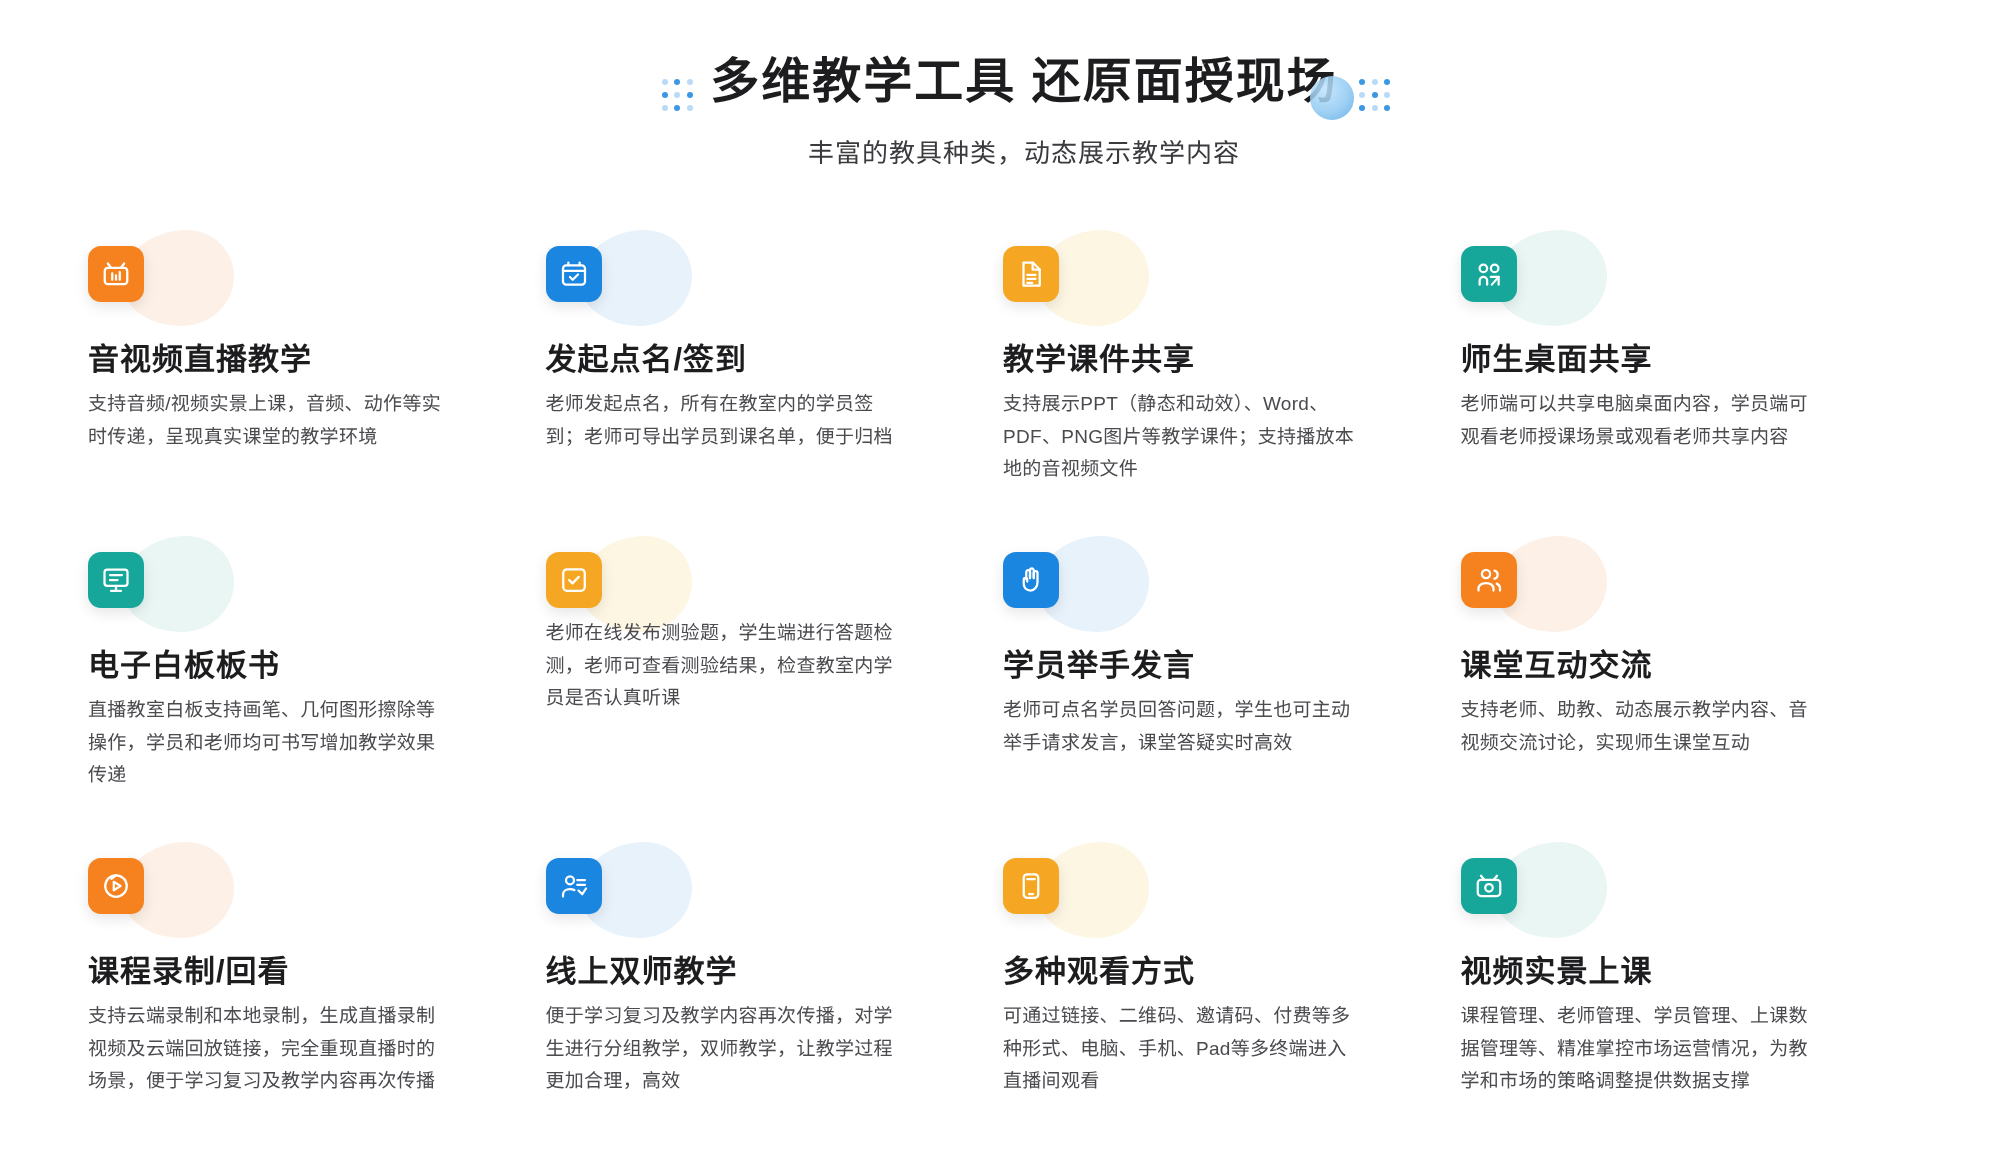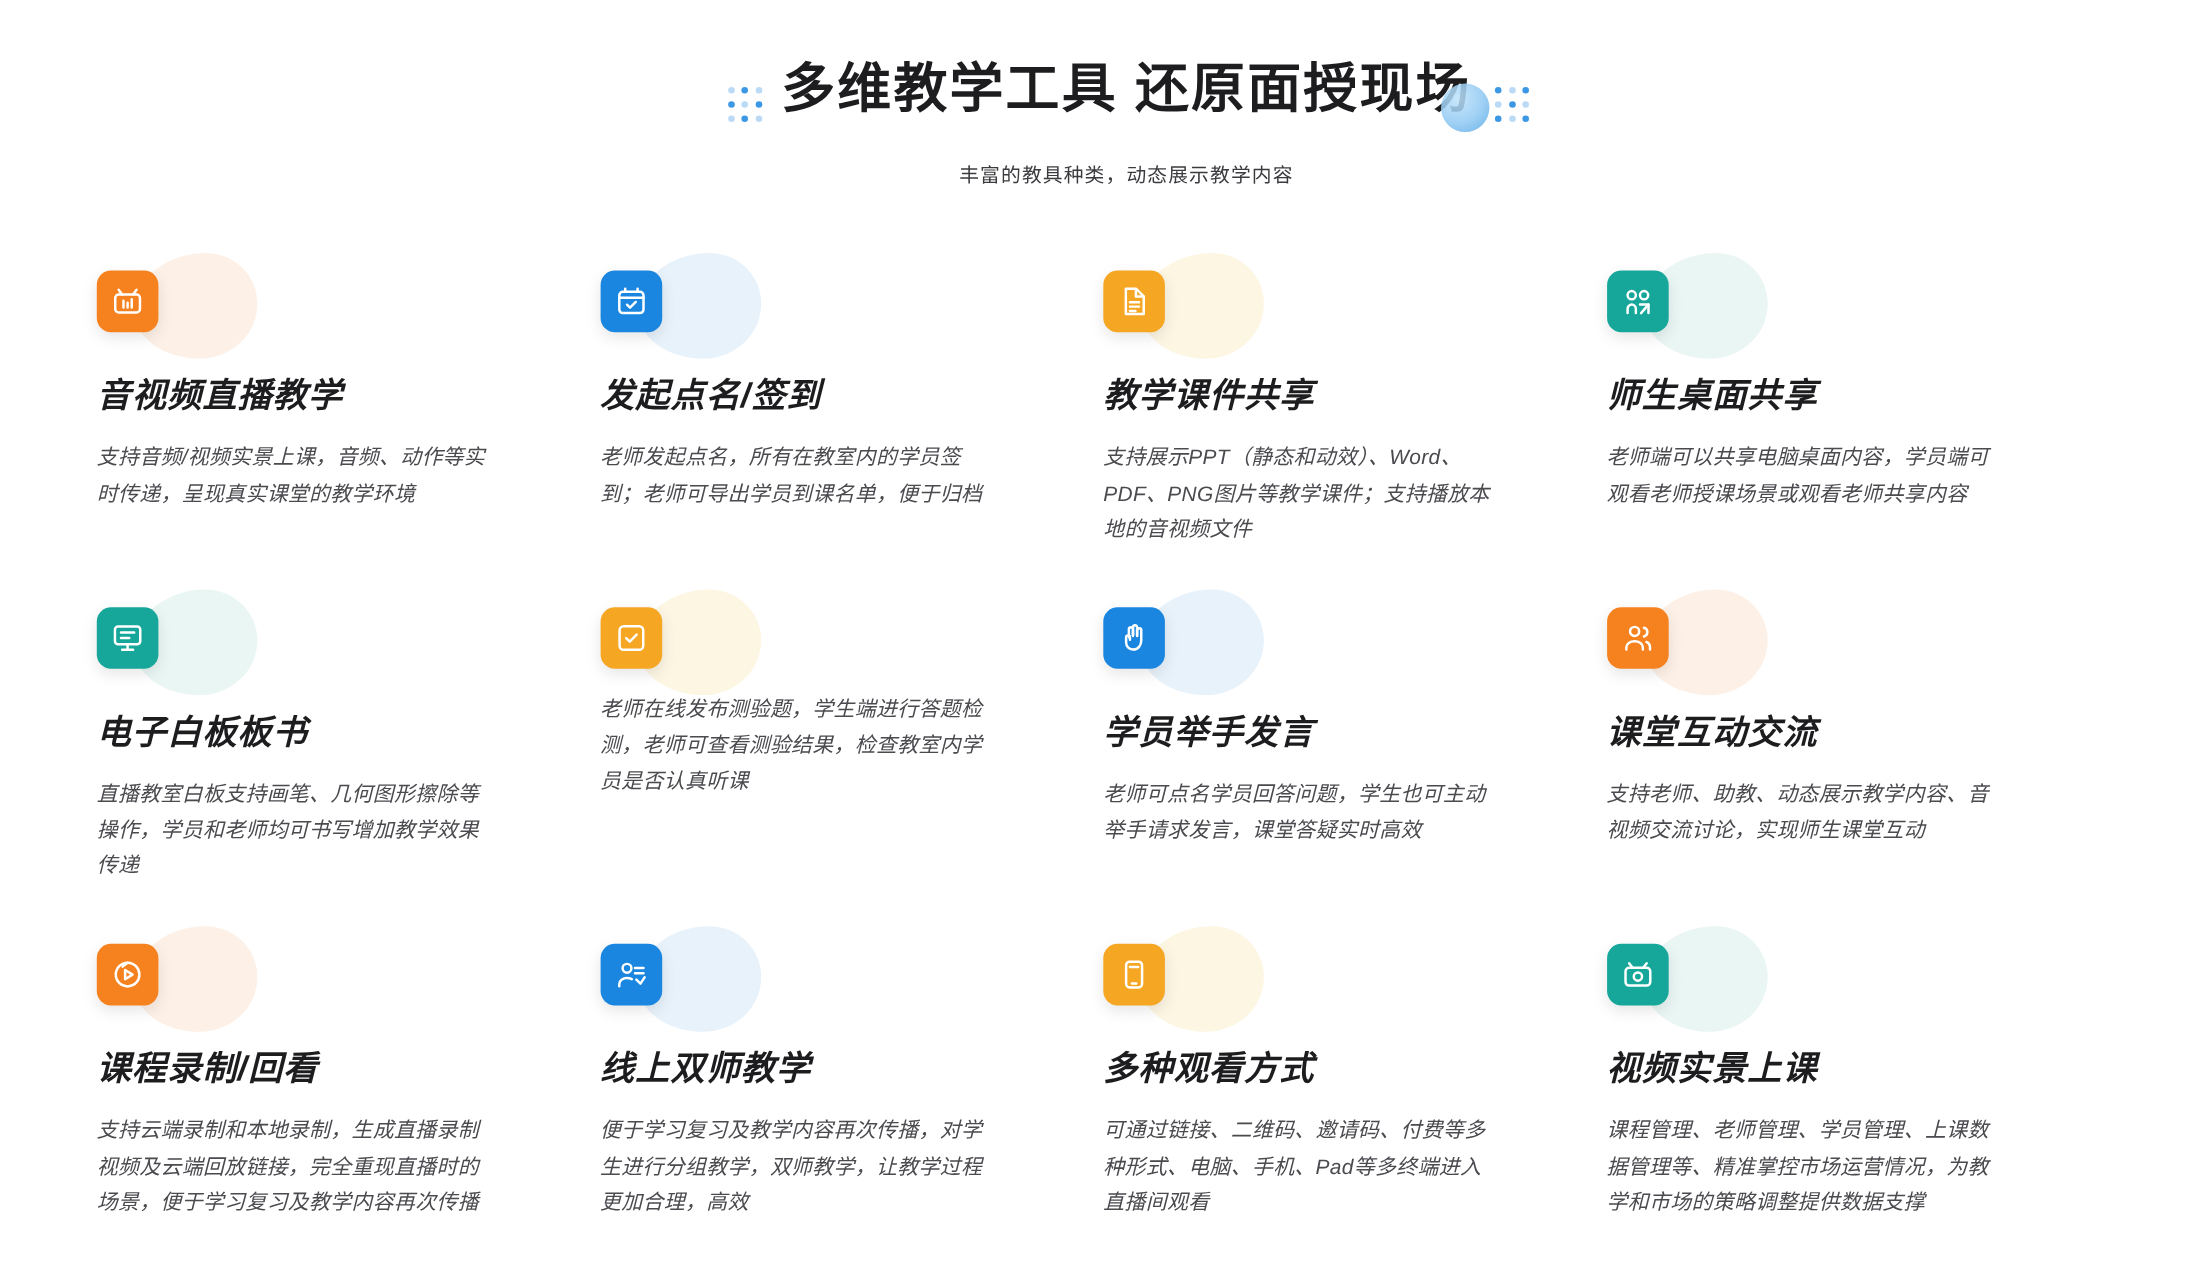--- a/index.html
+++ b/index.html
@@ -31,22 +31,22 @@
   }
   .title {
     font-size: 49px;
     font-weight: bold;
     letter-spacing: 2px;
     color: #1d1d1f;
     line-height: 1.3;
     white-space: nowrap;
   }
   .subtitle {
-    margin-top: 30px;
-    font-size: 18px;
+    margin-top: 18px;
+    font-size: 26px;
     color: #3b3b3f;
     letter-spacing: 1px;
   }
   
   .dots {
     position: absolute;
     top: 28px;
     width: 34px;
     height: 34px;
     display: grid;
@@ -80,21 +80,20 @@
   
   .grid {
     position: absolute;
     left: 88px;
     top: 246px;
     width: 1830px;
     display: grid;
     grid-template-columns: repeat(4, 1fr);
     grid-auto-rows: 306px;
     column-gap: 0px;
-    font-style: italic;
   }
   .cell {
     position: relative;
     padding-right: 70px;
   }
 
   
   .blob {
     position: absolute;
     left: 34px;
@@ -124,21 +123,21 @@
     margin-top: 32px;
     font-size: 31px;
     font-weight: bold;
     color: #1d1d1f;
     letter-spacing: 1px;
     white-space: nowrap;
   }
   .cell p {
     position: relative;
     z-index: 2;
-    margin-top: 22px;
+    margin-top: 9px;
     font-size: 19px;
     line-height: 1.72;
     color: #4a4a4f;
     max-width: 355px;
     letter-spacing: .3px;
   }
 </style>
 </head>
 <body>
 

